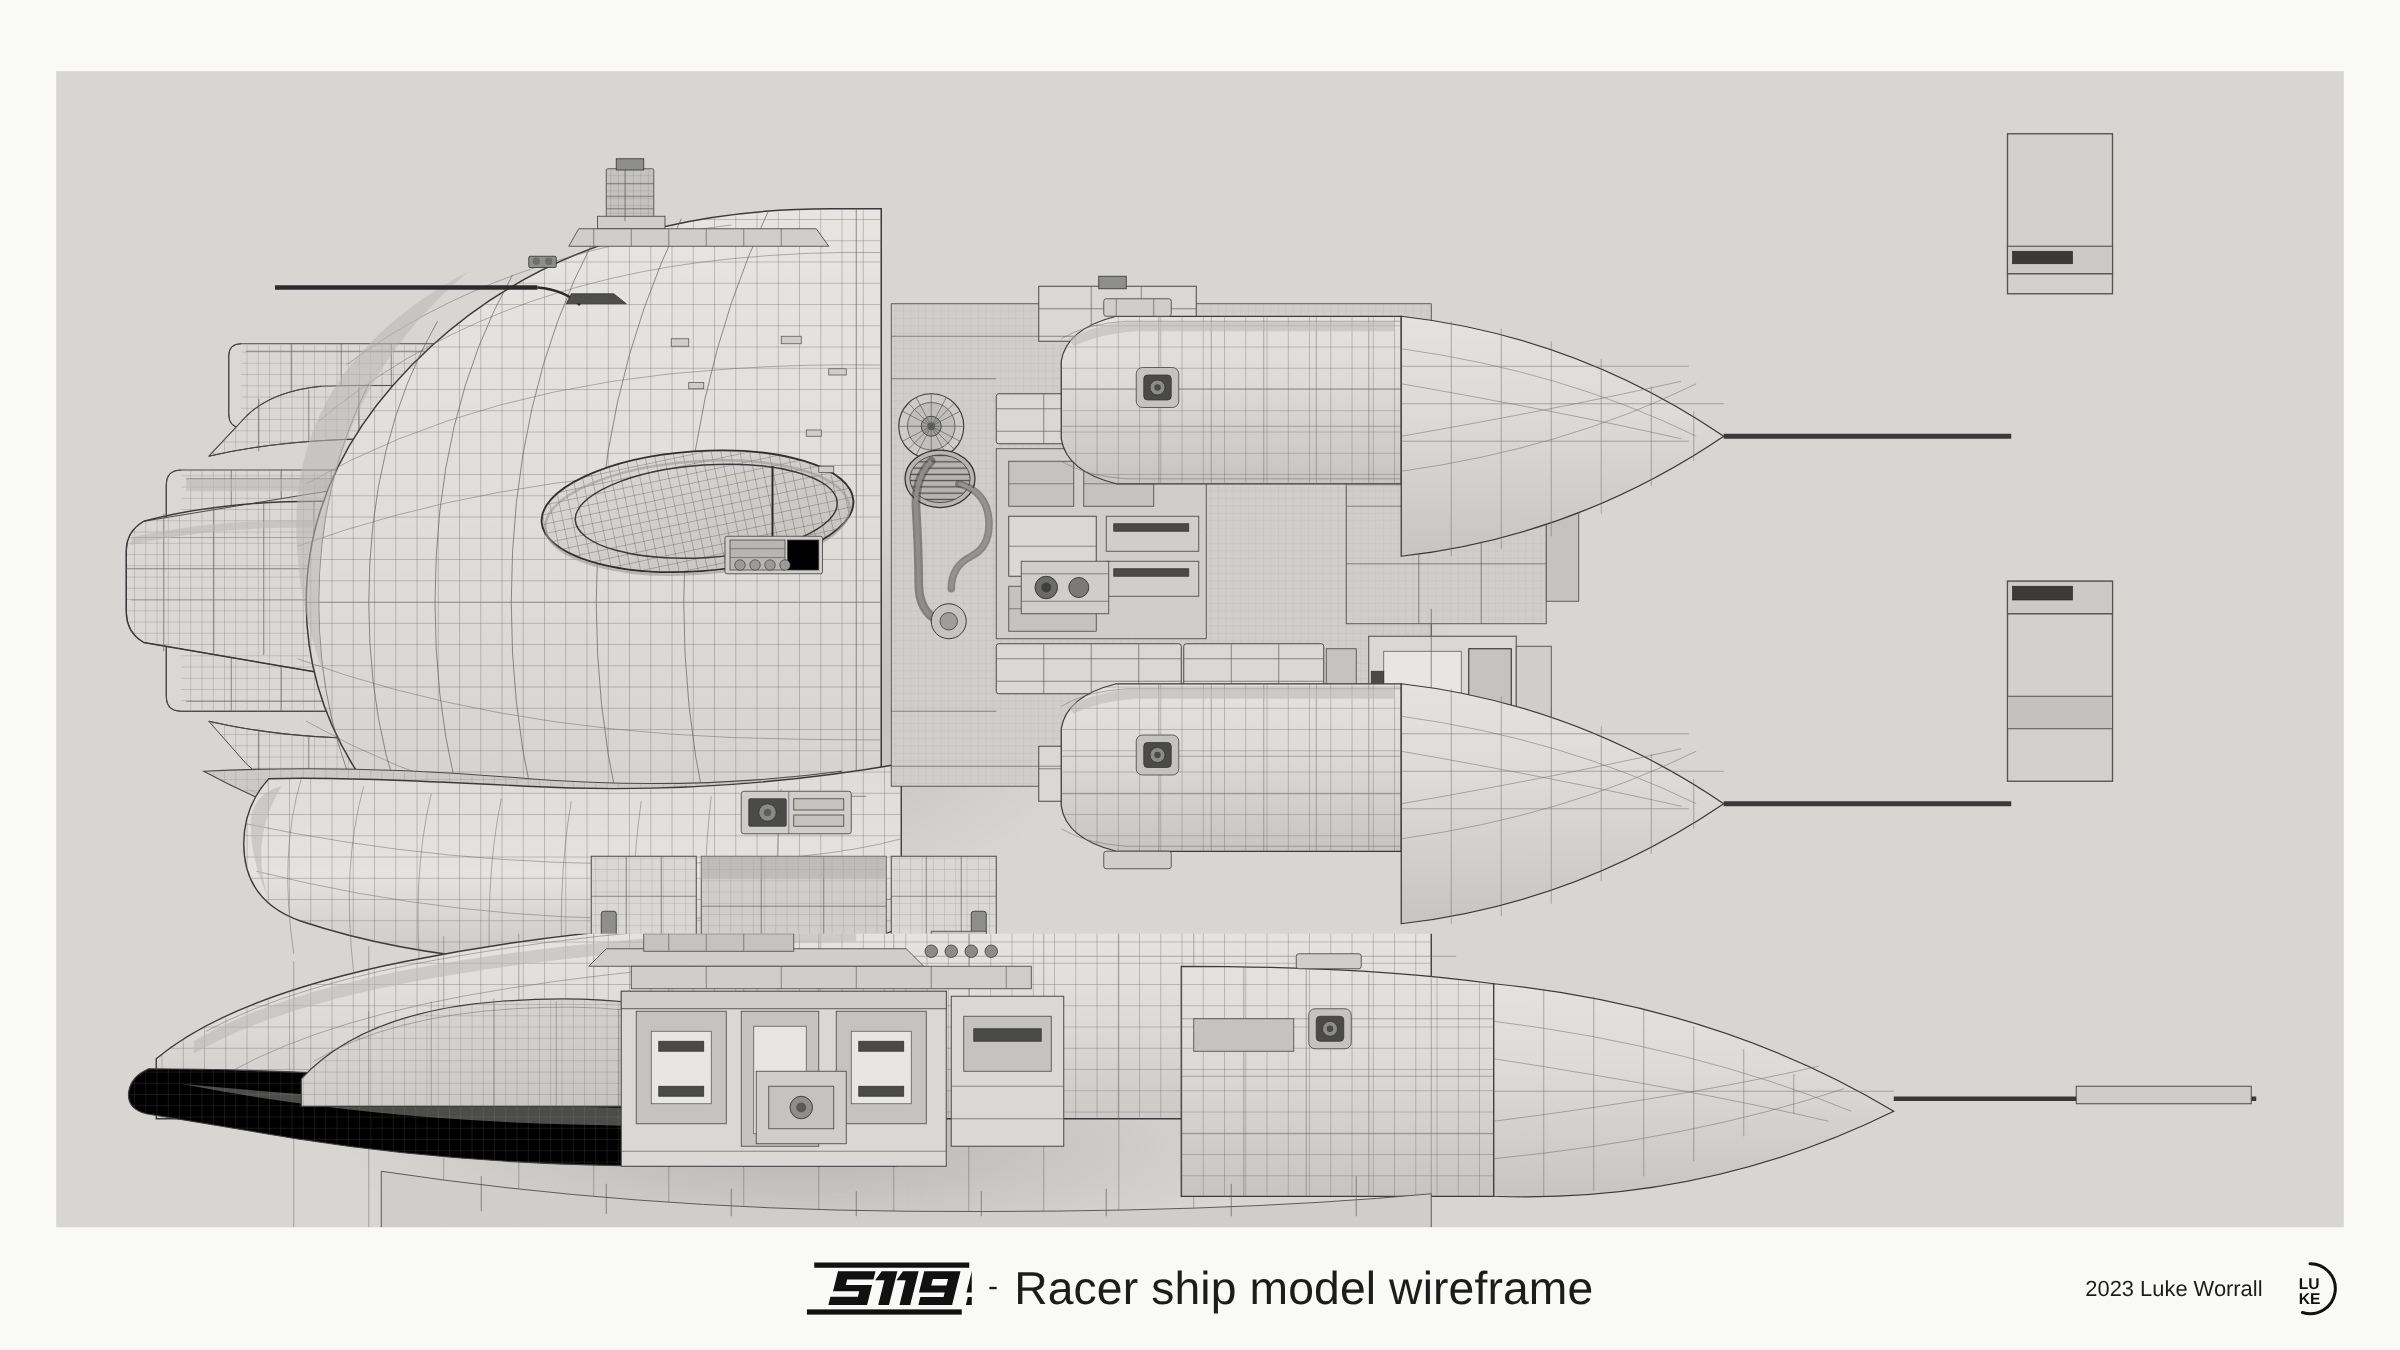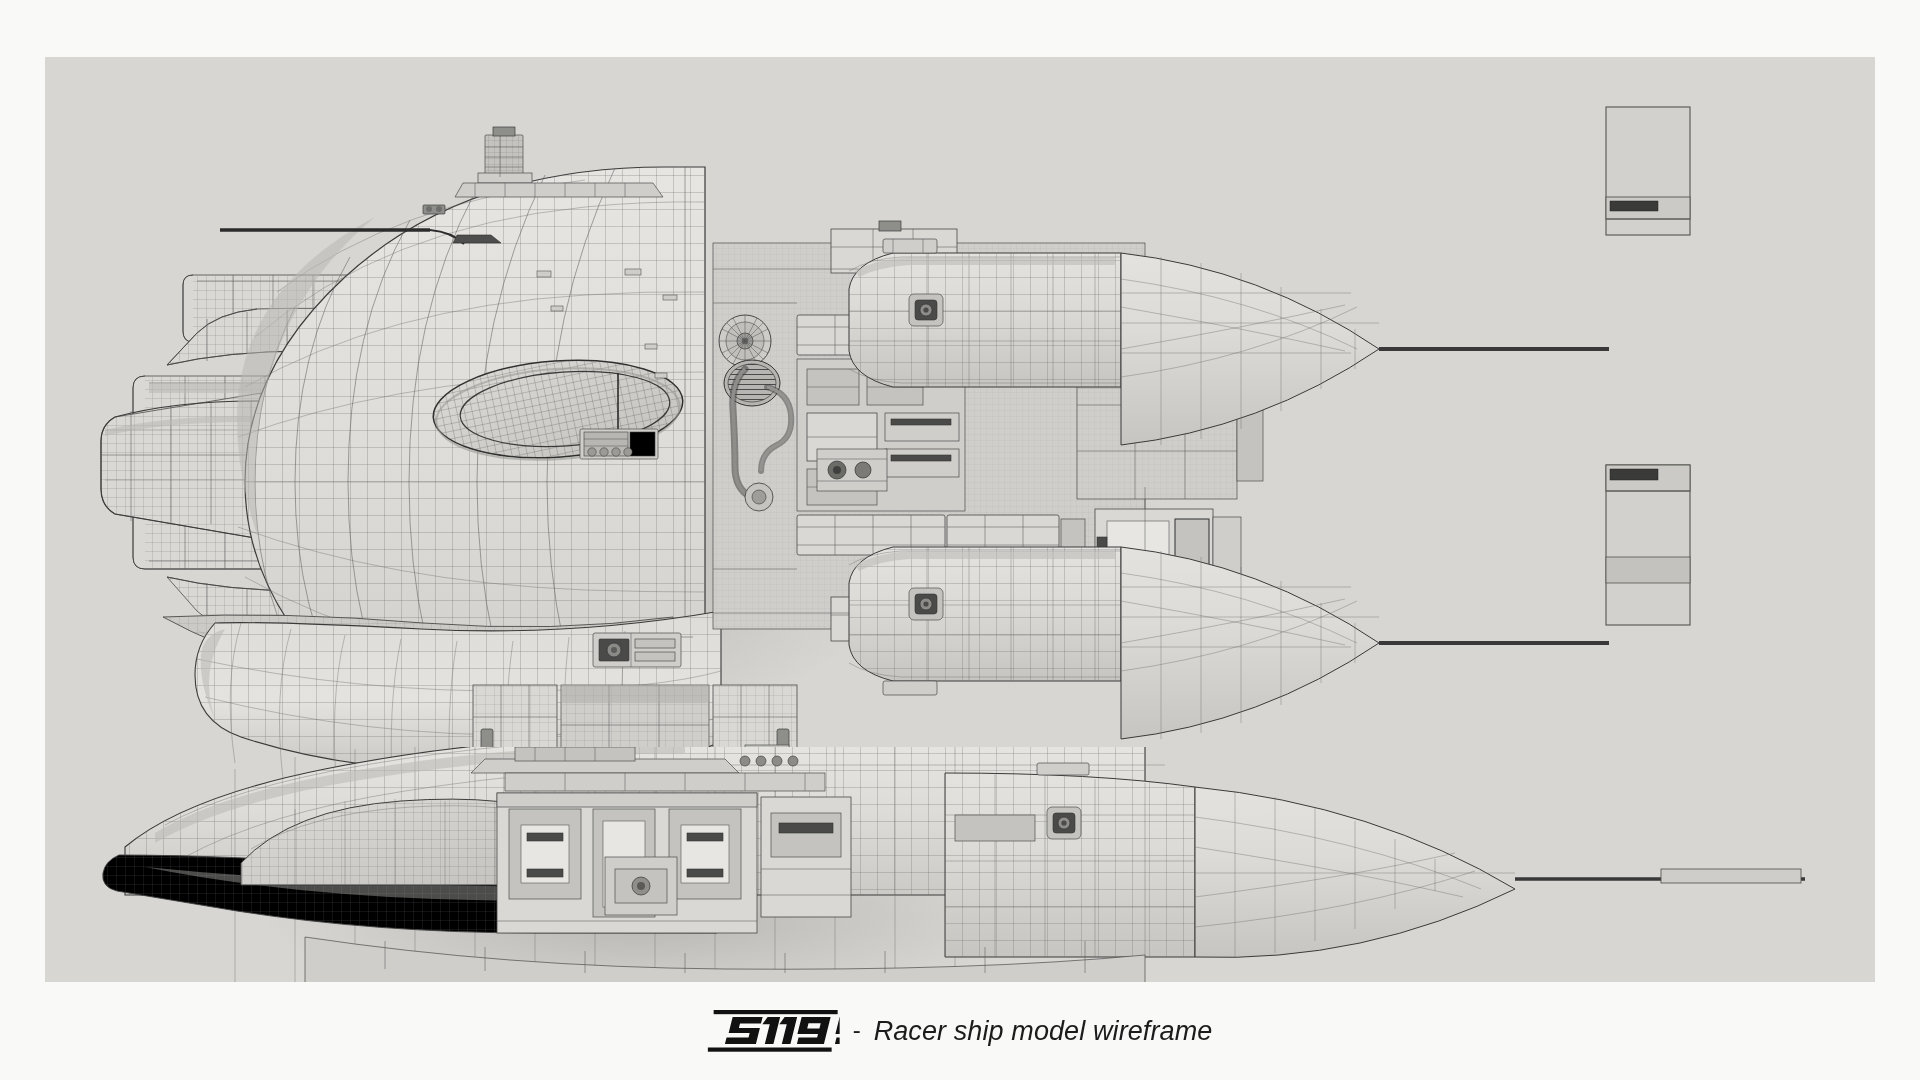--- a/index.html
+++ b/index.html
@@ -54,24 +54,23 @@
   #brand-logo{
     display:inline-block;
     line-height:0;
   }
   #cap-dash{
     font-size:24px;color:#1a1a1a;
     padding-bottom:3px;
   }
   #cap-title{
     font-family:"Liberation Sans", sans-serif;
-    font-size:27px;
+    font-size:37px;
     color:#1c1c1c;
     letter-spacing:.1px;
-    font-style:italic;
   }
   #cap-right{
     position:absolute;
     right:46px; top:50%;
     transform:translateY(-50%);
     display:flex;align-items:center;gap:14px;
   }
   #credit{
     font-size:17.5px;color:#1c1c1c;
     font-family:"Liberation Sans", sans-serif;
@@ -637,15 +636,26 @@
             <path d="M96 8 h29 v27 h-27 v-6.4 h18.6 v-3.6 h-20.6 z M104.4 14.2 v5.2 h12.2 v-5.2 z"></path>
           </g>
         </svg>
       </span>
 
       <span id="cap-dash">-</span>
 
       <span id="cap-title">Racer ship model wireframe</span>
     </div>
 
+    <div id="cap-right">
+      <span id="credit">2023 Luke Worrall</span>
+
+      <span id="luke-mark">
+        <svg width="50" height="50" viewBox="0 0 50 50" xmlns="http://www.w3.org/2000/svg" aria-label="LUKE mark">
+          <path d="M24 5 a20 20 0 1 1 -6 39" fill="none" stroke="#111" stroke-width="2.4" stroke-linecap="round"></path>
+          <text x="15" y="25" font-family="Liberation Sans, sans-serif" font-size="12.5" font-weight="bold" fill="#111">LU</text>
+          <text x="15" y="37" font-family="Liberation Sans, sans-serif" font-size="12.5" font-weight="bold" fill="#111">KE</text>
+        </svg>
+      </span>
+    </div>
   </div>
 
 </div>
 
 </body></html>

